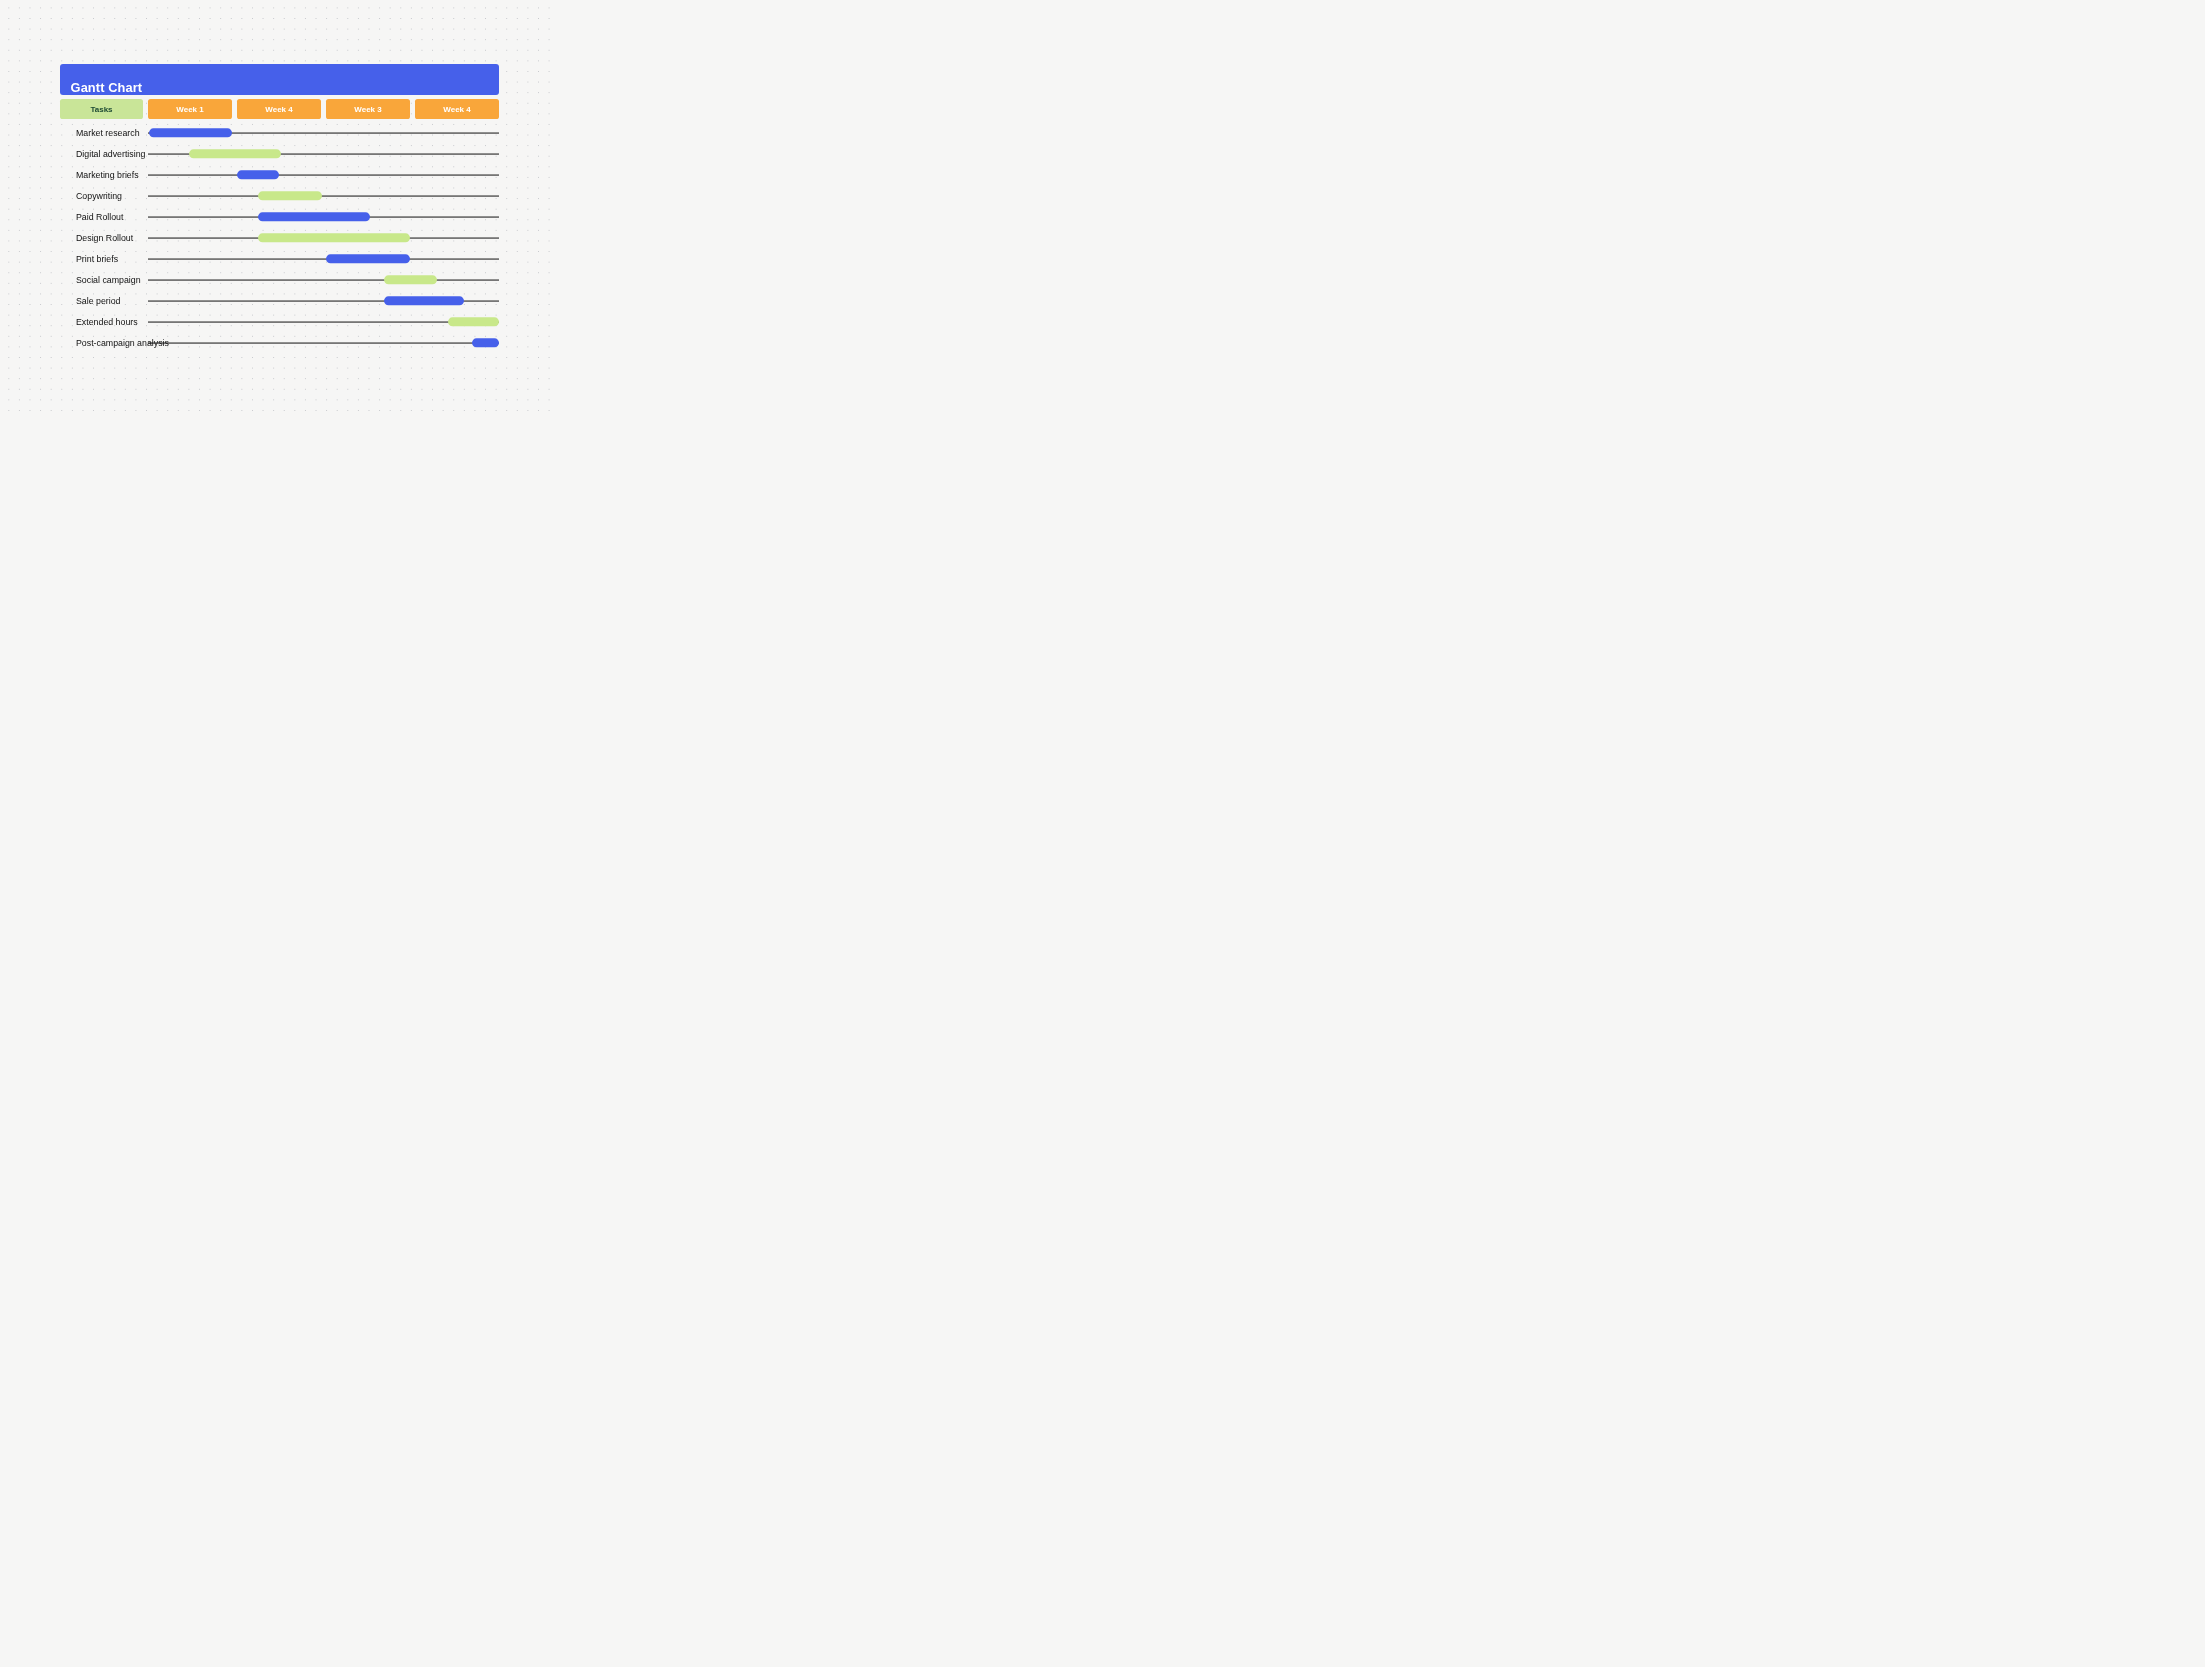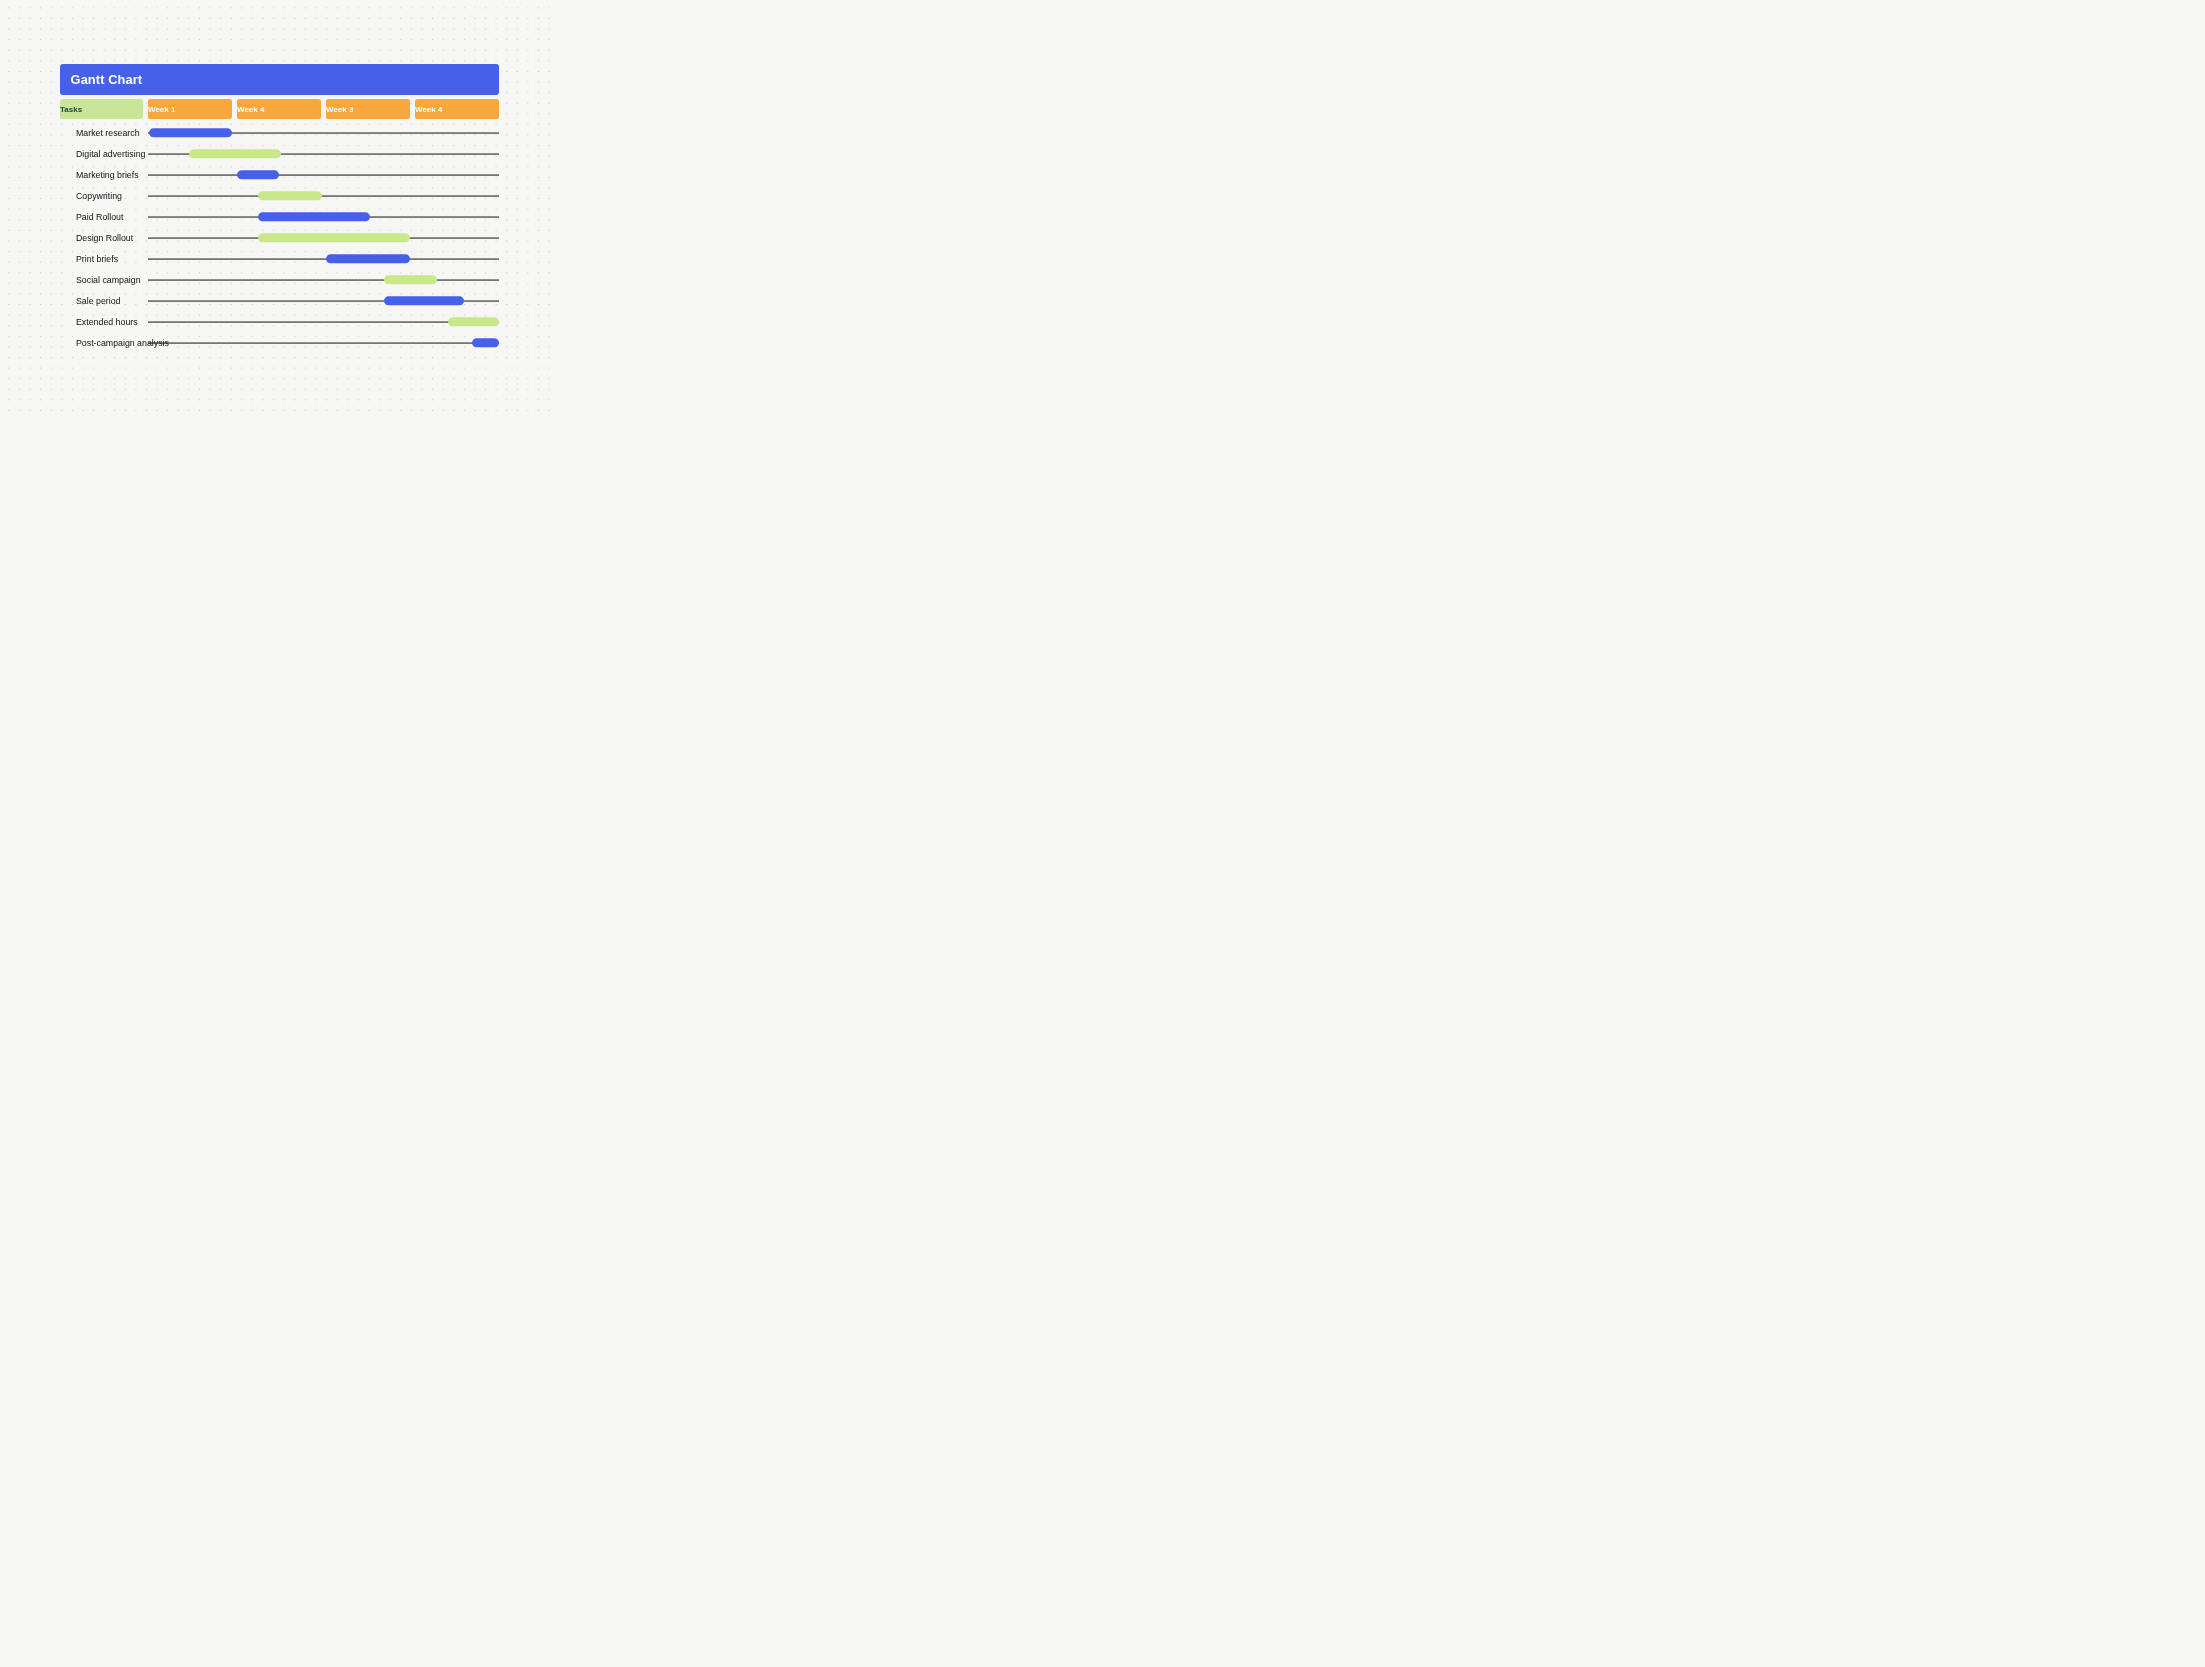--- a/index.html
+++ b/index.html
@@ -16,39 +16,39 @@
     background-position:3.5px 2.6px;
     overflow:hidden;
   }
   .board{
     position:absolute; left:60px; top:64px; width:439px;
   }
   .title-bar{
     height:31px;
     background:var(--accent-blue,#4660ea);
     border-radius:3px;
-    display:flex; align-items:center;
+    display:flex; align-items:flex-end;
     padding-left:10.6px;
     box-sizing:border-box;
   }
   .title-bar span{
     color:var(--title-text,#fff);
     font-size:12.8px;
     font-weight:700;
     letter-spacing:0.1px;
   }
   .header-row{
     margin-top:4.4px;
     display:flex;
     gap:5px;
     height:19.4px;
   }
   .hbtn{
     border-radius:2.6px;
-    display:flex; align-items:center; 
+    display:flex; align-items:center; justify-content:center;
     font-weight:700;
     font-size:8px;
   }
   .hbtn.tasks{
     width:83px; flex:0 0 auto;
     background:var(--tasks-button-green,#c9e598);
     color:var(--tasks-button-text,#1d4a33);
   }
   .hbtn.week{
     flex:1 1 0;

